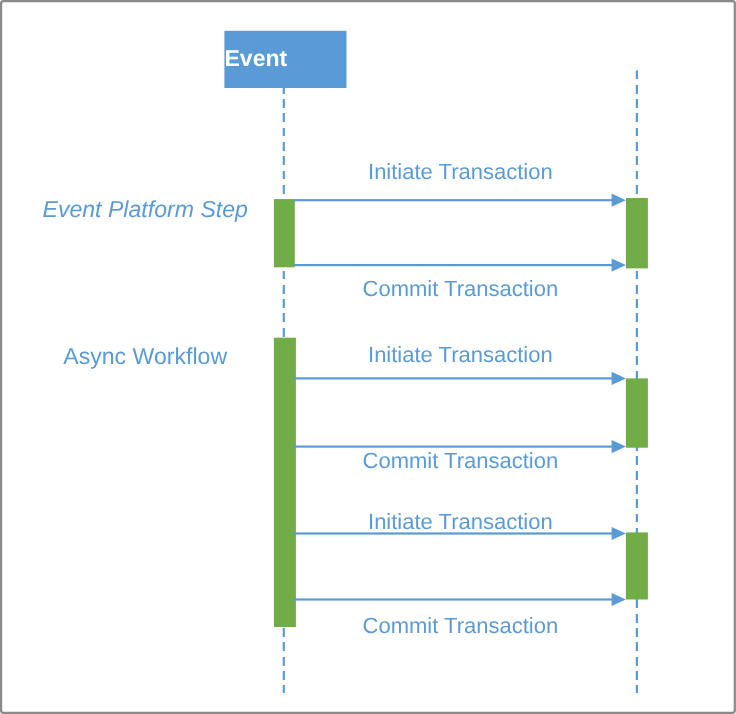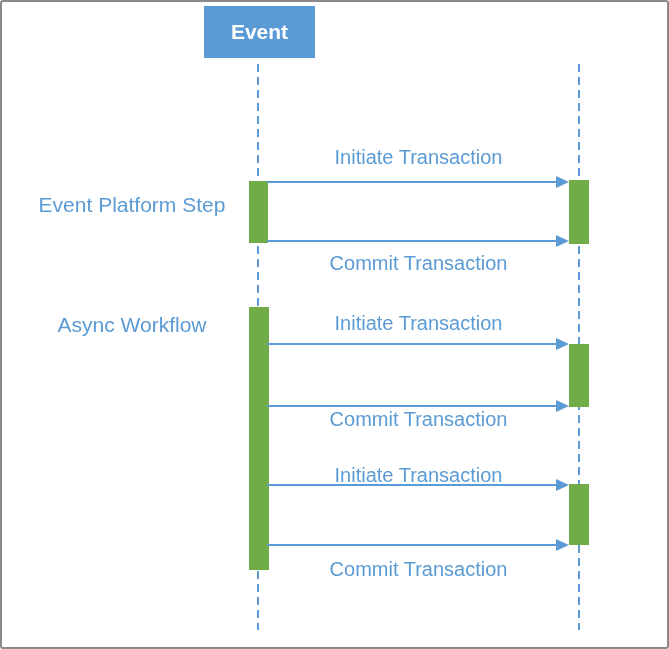--- a/index.html
+++ b/index.html
@@ -14,26 +14,25 @@
     position:relative;
     width:669px;height:649px;
     box-sizing:border-box;
     background:var(--background);
     border:2px solid var(--frame);
     border-radius:3px;
     overflow:hidden;
     font-family:"Liberation Sans", sans-serif;
   }
   .actor-box{
-    position:absolute;top:4px;height:52px;
+    position:absolute;top:26px;height:52px;
     background:var(--blue);
     color:var(--header_text);
     font-size:21px;font-weight:bold;line-height:26px;
     display:flex;flex-direction:column;justify-content:center;
-    text-align:center;
     z-index:4;
   }
   .actor-event{left:202px;width:111px;}
   .actor-db{left:493px;width:170px;}
   .lifeline{
     position:absolute;top:62px;height:566px;width:2px;
     background:repeating-linear-gradient(to bottom, var(--blue) 0 8px, transparent 8px 13px);
     z-index:1;
   }
   .lifeline-event{left:255px;}
@@ -73,21 +72,21 @@
   }
   .l1{top:143px;} .l2{top:249px;} .l3{top:309px;}
   .l4{top:405px;} .l5{top:461px;} .l6{top:555px;}
   .annotation{
     position:absolute;left:5px;width:250px;
     text-align:center;
     color:var(--blue);
     font-size:21px;line-height:26px;
     z-index:3;white-space:nowrap;
   }
-  .ann1{top:190px;}
+  .ann1{top:176px;font-style:italic;}
   .ann2{top:310px;}
 </style>
 </head>
 <body>
 
 <div class="frame">
 
   <div class="actor-box actor-event">
     <span>Event</span>
   </div>

